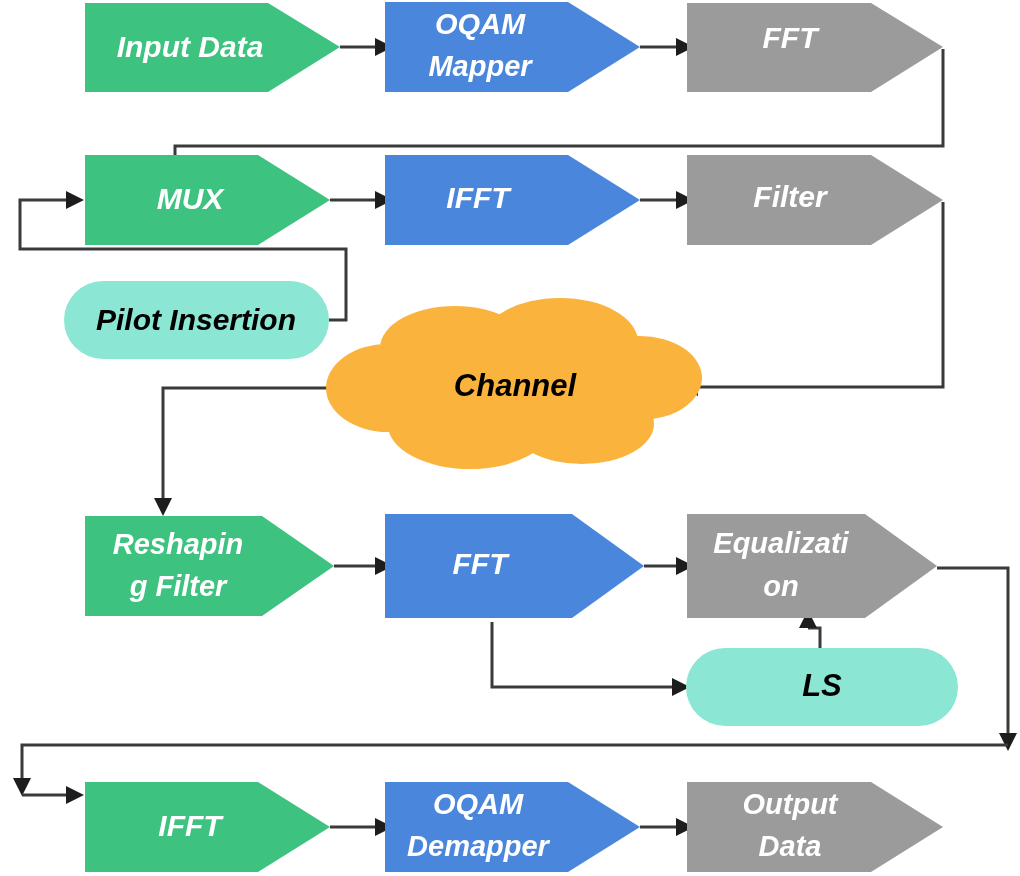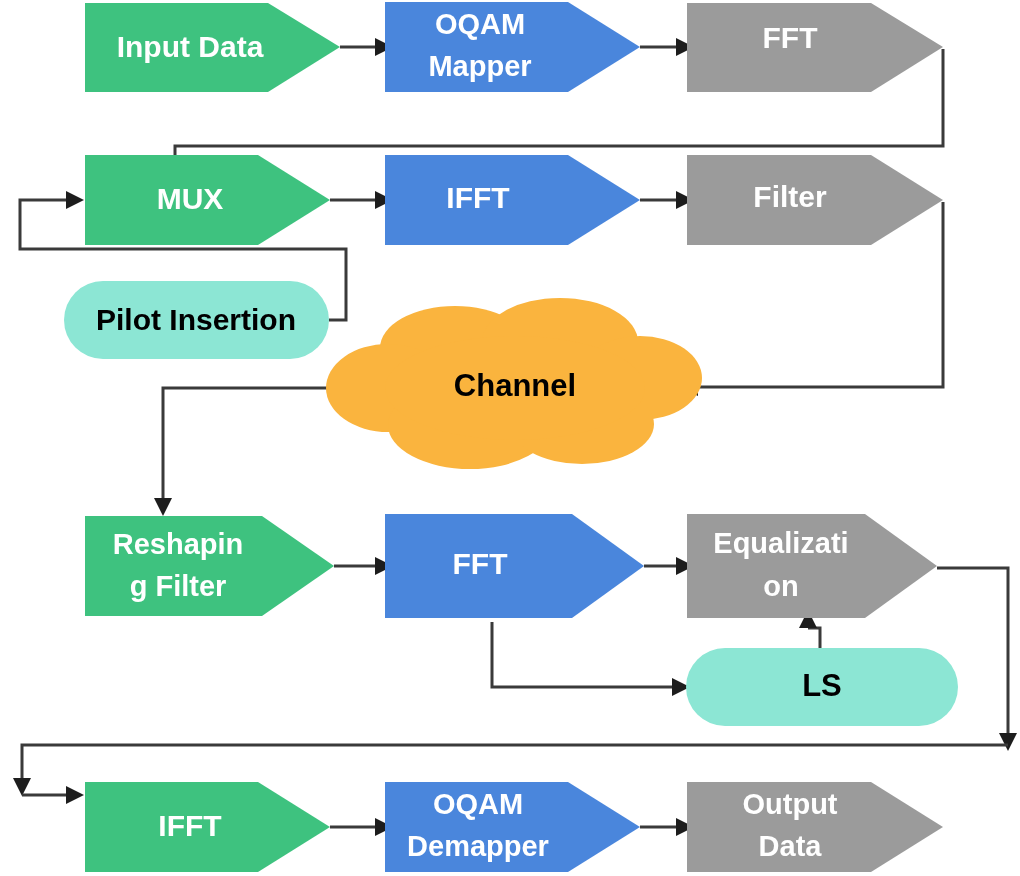--- a/index.html
+++ b/index.html
@@ -11,20 +11,21 @@
     width: 1020px;
     height: 876px;
     font-family: "Liberation Sans", sans-serif;
     overflow: hidden;
   }
   #diagram-root {
     position: relative;
     width: 1020px;
     height: 876px;
     background: #ffffff;
+    font-style: italic;
   }
   svg#flow {
     display: block;
     width: 1020px;
     height: 876px;
   }
   .node-label {
     font-family: "Liberation Sans", sans-serif;
     font-weight: bold;
     text-anchor: middle;

